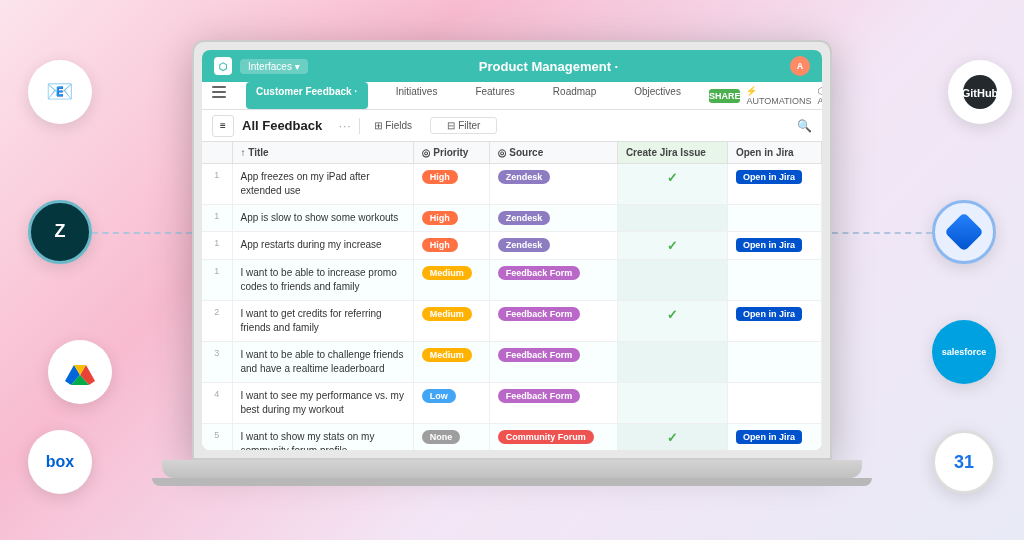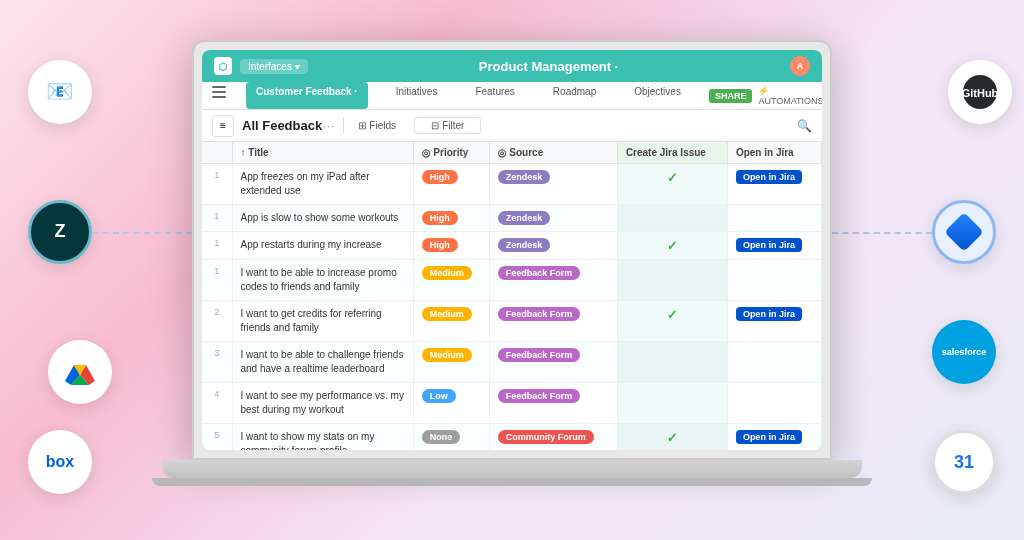--- a/index.html
+++ b/index.html
@@ -196,21 +196,21 @@
     .nav-right {
       margin-left: auto;
       display: flex;
       align-items: center;
       gap: 6px;
     }
     .share-btn {
       background: #4caf50;
       color: white;
       border-radius: 3px;
-      padding: 2px 6px;
+      padding: 2px 0;
       font-size: 9px;
       font-weight: 600;
     }
     .nav-action {
       font-size: 9px;
       color: #666;
       display: flex;
       align-items: center;
       gap: 2px;
     }
@@ -235,21 +235,21 @@
       align-items: center;
       justify-content: center;
       font-size: 10px;
     }
     .view-title {
       font-size: 13px;
       font-weight: 600;
       color: #222;
       display: flex;
       align-items: flex-start;
-      gap: 0;
+      gap: 16px;
     }
     .toolbar-sep {
       width: 1px;
       height: 16px;
       background: #ddd;
     }
     .toolbar-btn {
       font-size: 10px;
       color: #555;
       display: flex;

